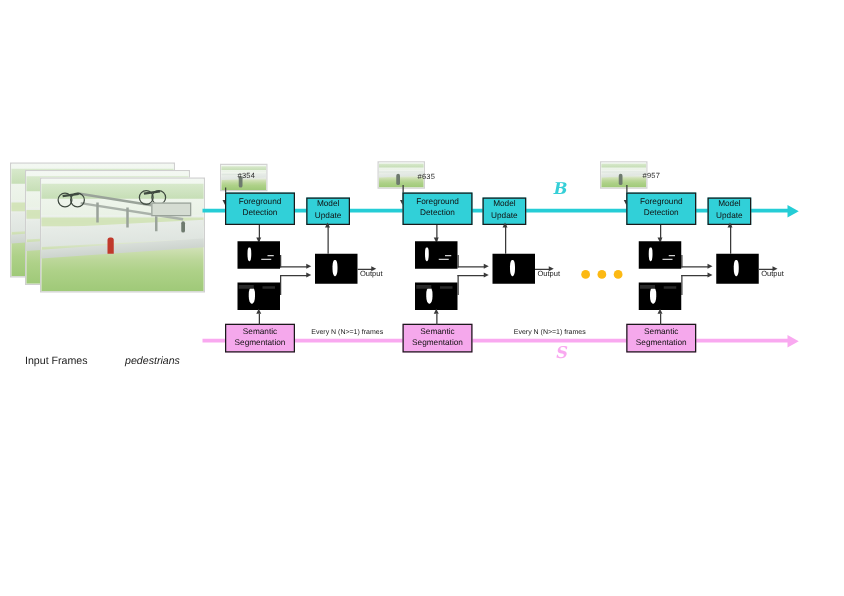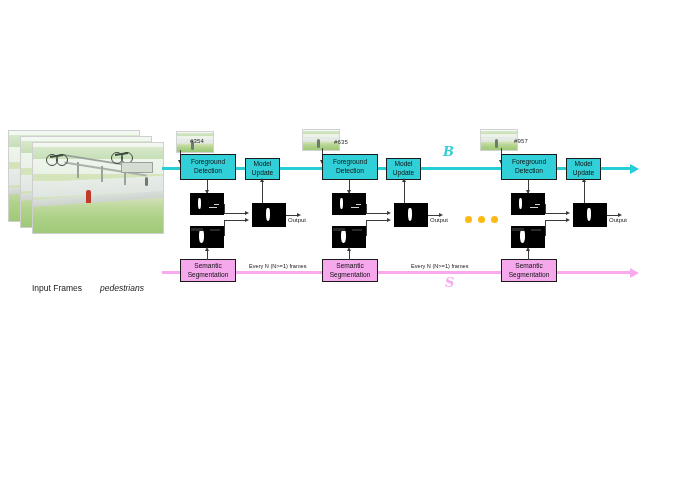--- a/index.html
+++ b/index.html
@@ -316,21 +316,21 @@
         <div class="bike" style="left:60%; top:10%;">
             <div class="bikebar"></div>
           </div>
         <div class="bench" style="left:68%; top:21%;"></div>
         <div class="hydrant" style="left:41%; top:52%;"></div>
         <div class="person" style="left:86%; top:38%;"></div>
       </div>
     </div>
   </div>
 
-  <div class="caption" style="left:32px; top:283px;">Input Frames</div>
+  <div class="caption" style="left:20px; top:283px;">Input Frames</div>
   <div class="caption italic" style="left:100px; top:283px;">pedestrians</div>
 
   <div class="rail-cyan" style="left:162px; top:167px; width:470px;"></div>
   <div class="rail-arrow-cyan" style="left:630px; top:163.5px;"></div>
   <div class="script b" style="left:443px; top:144px;">B</div>
 
   <div class="rail-pink" style="left:162px; top:271px; width:470px;"></div>
   <div class="rail-arrow-pink" style="left:630px; top:267.5px;"></div>
   <div class="script s" style="left:445px; top:275px;">S</div>
 

